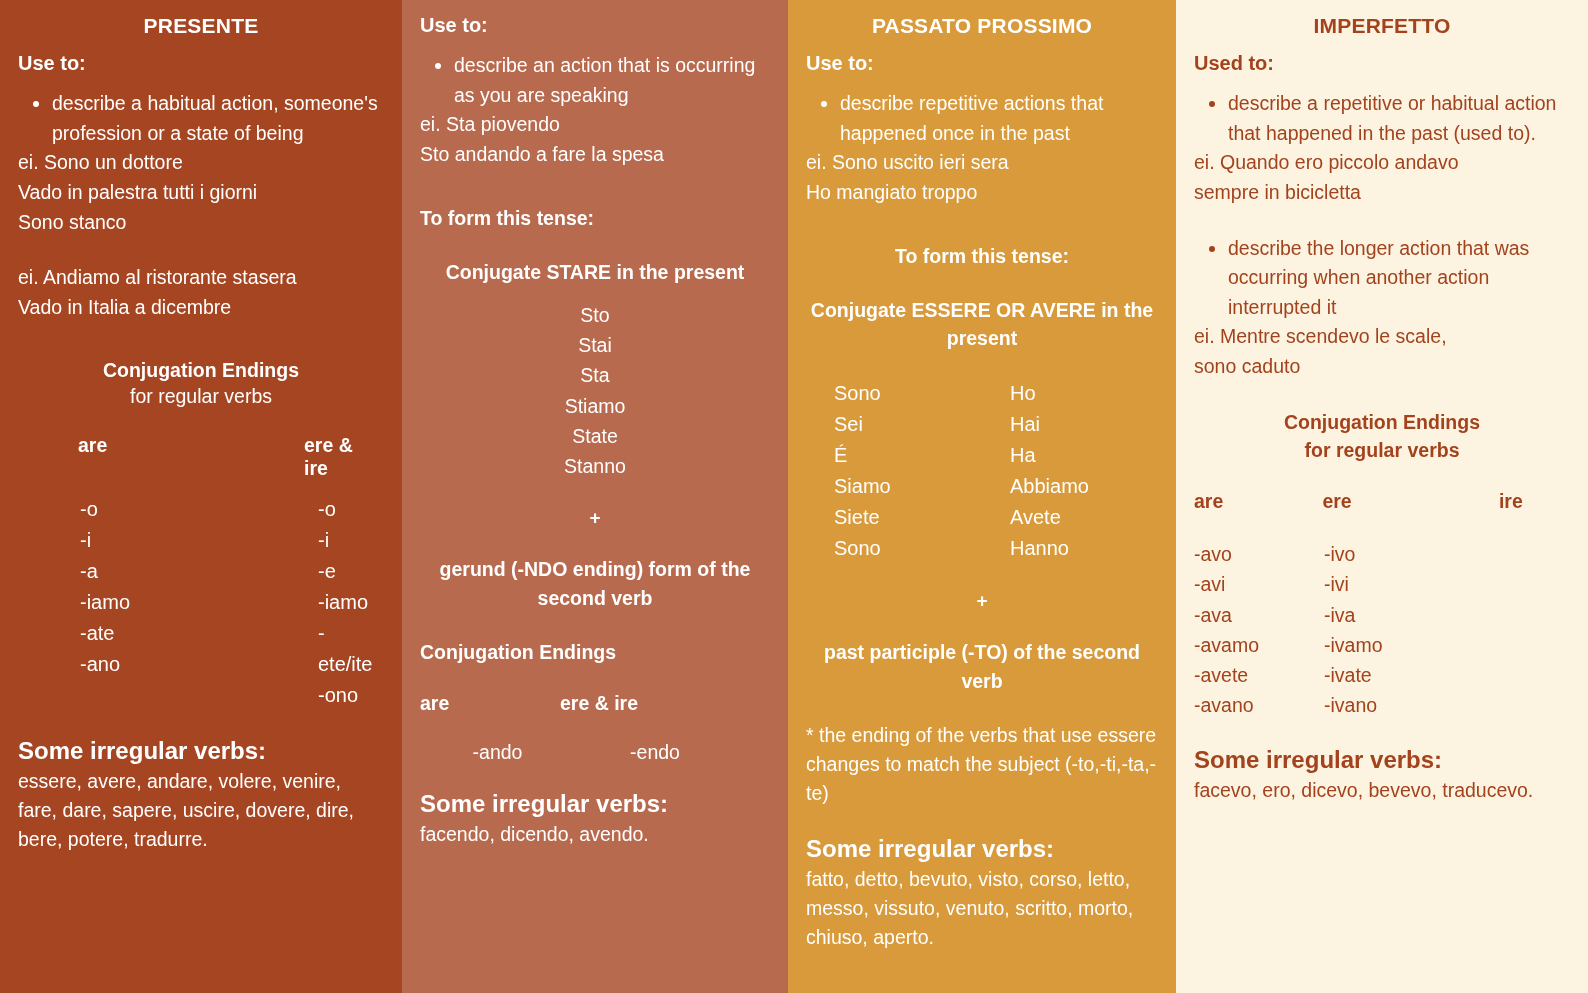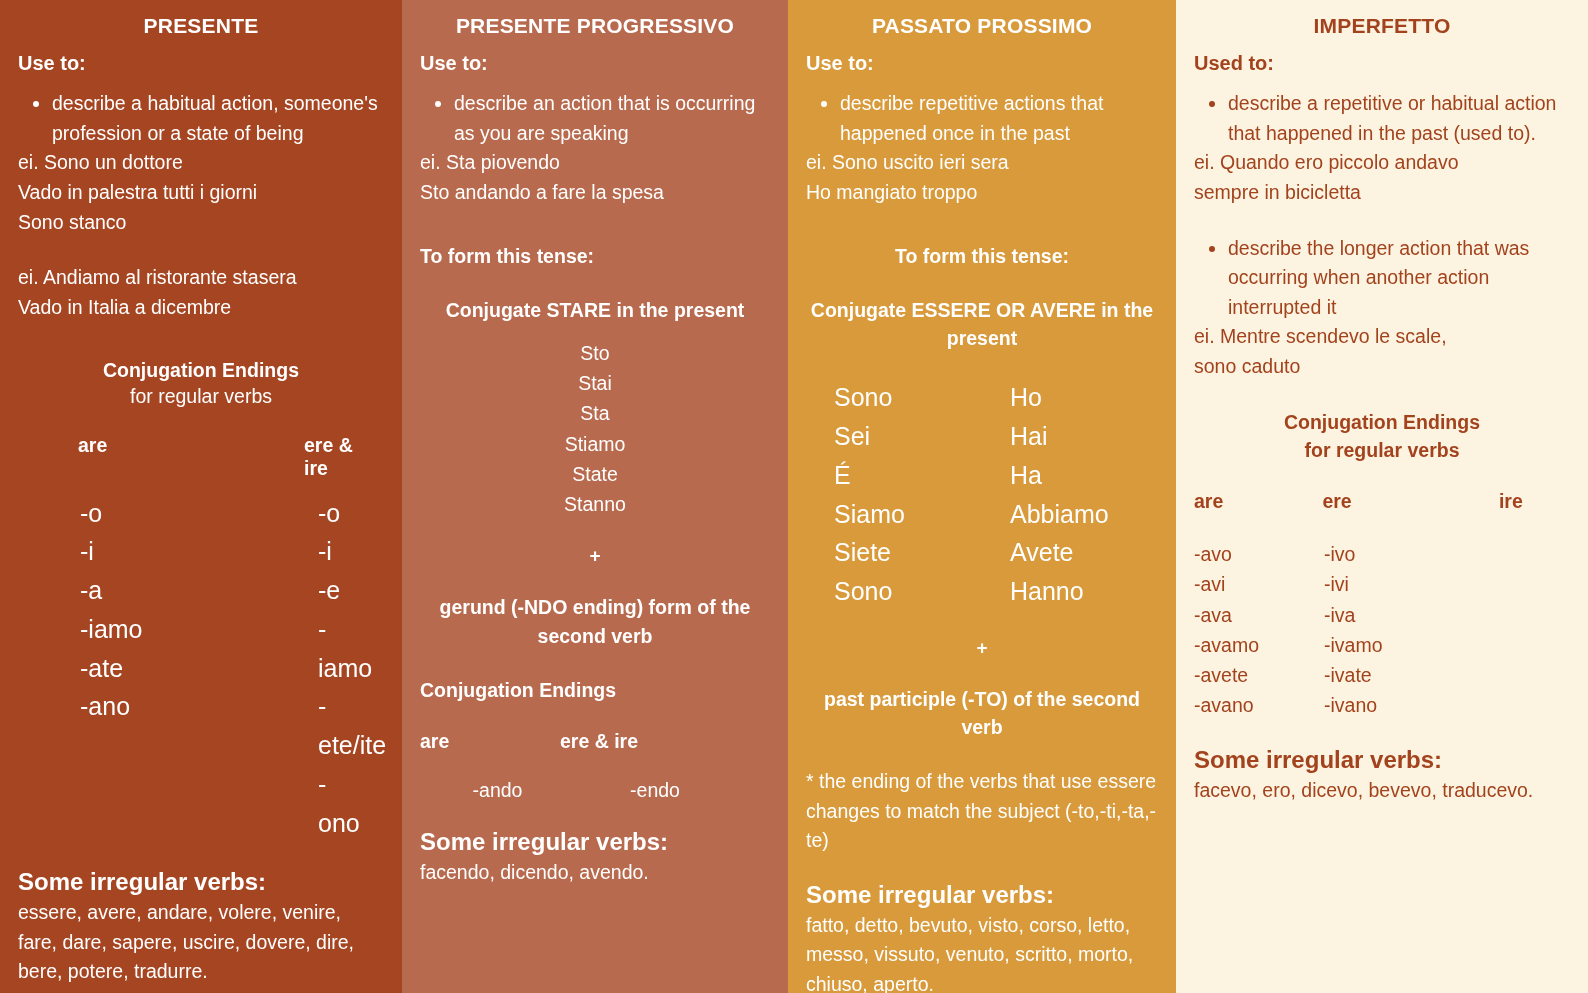--- a/index.html
+++ b/index.html
@@ -91,21 +91,21 @@
   }
   .list-center {
     text-align: center;
     font-size: 19.5px;
     line-height: 1.55;
   }
   .two-col {
     display: flex;
   }
   .two-col .cell {
-    font-size: 25px;
+    font-size: 20px;
     line-height: 1.55;
   }
   .endings-head {
     display: flex;
     font-weight: bold;
     font-size: 19.5px;
   }
   .note {
     font-size: 19.5px;
     line-height: 1.5;
@@ -192,21 +192,20 @@
         <div>-ete/ite</div>
         <div>-ono</div>
       </div>
     </div>
     <div class="gap-md"></div>
     <p class="irr-title">Some irregular verbs:</p>
     <p class="irr-body">essere, avere, andare, volere, venire, fare, dare, sapere, uscire, dovere, dire, bere, potere, tradurre.</p>
   </div>
 
   <div class="col col-progressivo">
-    <div class="title">PRESENTE PROGRESSIVO</div>
     <div class="use">Use to:</div>
     <ul class="bullets">
       <li>describe an action that is occurring as you are speaking</li>
     </ul>
     <p class="ei">ei. Sta piovendo</p>
     <p class="ei">Sto andando a fare la spesa</p>
     <div class="gap-lg"></div>
     <div class="left-bold">To form this tense:</div>
     <div class="gap-md"></div>
     <div class="center-bold">Conjugate STARE in the present</div>

